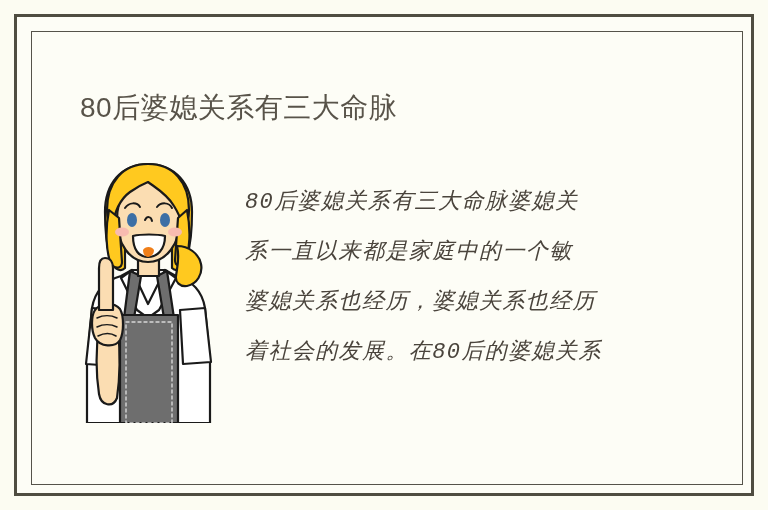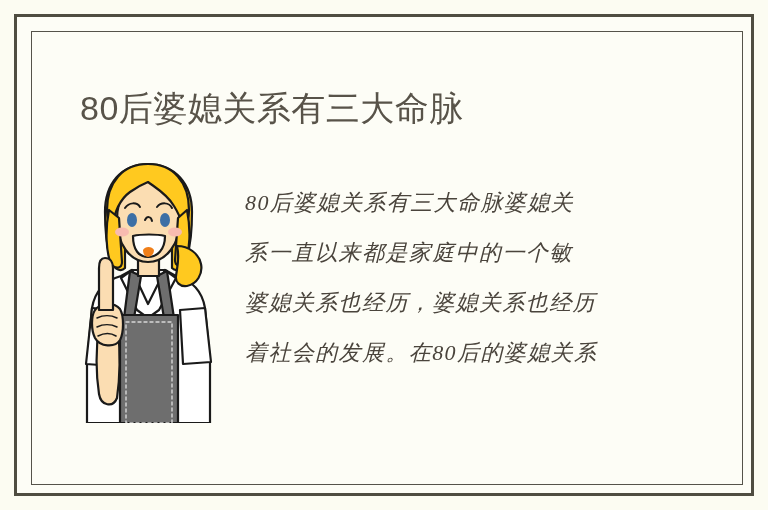--- a/index.html
+++ b/index.html
@@ -50,21 +50,21 @@
     left: 0;
     top: 0;
     width: 712px;
     height: 454px;
   }
 
   .article-title {
     position: absolute;
     left: 48px;
     top: 56px;
-    font-size: 34px;
+    font-size: 28px;
     line-height: 40px;
     color: #585349;
     letter-spacing: 0.5px;
     white-space: nowrap;
     font-weight: 400;
     margin: 0;
   }
 
   
   .illustration {
@@ -77,21 +77,21 @@
   .illustration svg { display: block; width: 135px; height: 265px; }
 
   
   .article-body {
     position: absolute;
     left: 213px;
     top: 146px;
     width: 430px;
   }
   .body-line {
-    font-family: Liberation Serif, serif;
+    font-family: Liberation Mono, monospace;
     font-size: 22px;
     line-height: 50px;
     height: 50px;
     color: #4a443c;
     letter-spacing: 1.4px;
     white-space: nowrap;
     font-style: italic;
   }
 </style>
 </head>

